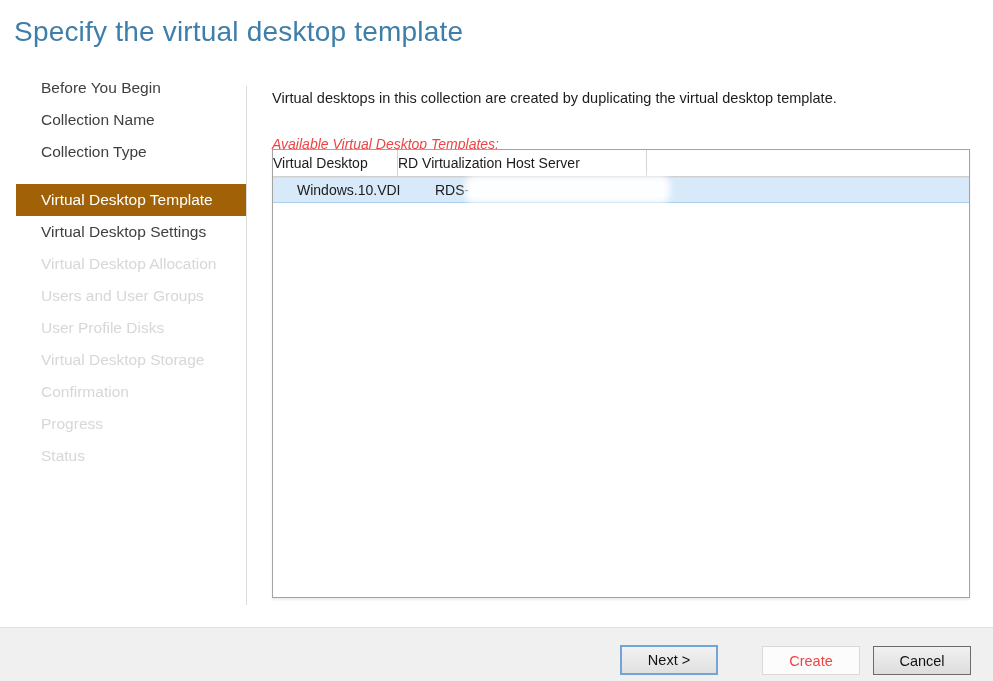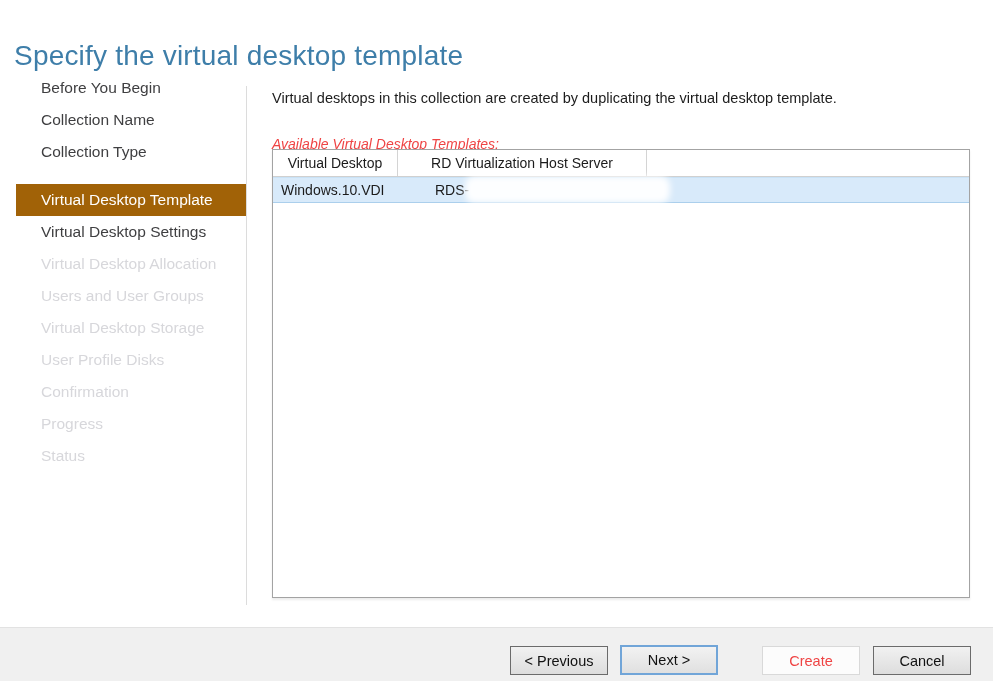--- a/index.html
+++ b/index.html
@@ -15,21 +15,20 @@
 
   
   .wizard-title {
     position: absolute;
     left: 14px;
     top: 16px;
     font-size: 28px;
     font-weight: 300;
     color: #3e7ea9;
     letter-spacing: 0.2px;
-    margin-top: 24px;
   }
 
   
   .sidebar {
     position: absolute;
     left: 16px;
     top: 72px;
     width: 231px;
     list-style: none;
     margin: 0;
@@ -92,41 +91,41 @@
   .vdt-header {
     display: flex;
     height: 27px;
     border-bottom: 1px solid #d0d0d0;
     background: #ffffff;
   }
   .vdt-th {
     font-size: 14px;
     color: #1b1b1b;
     line-height: 26px;
-    text-align: center;
+    text-align: left;
     border-right: 1px solid #d4d4d4;
   }
   .col-1 { width: 125px; }
   .col-2 { width: 249px; }
   .col-3 { flex: 1; border-right: none; }
   .vdt-row {
     position: relative;
     display: flex;
     height: 26px;
     background: #d8eafa;
     border-top: 1px solid #c9e2f6;
     border-bottom: 1px solid #abcfec;
   }
   .vdt-td {
     font-size: 14px;
     color: #1b1b1b;
     line-height: 24px;
     white-space: nowrap;
   }
-  .vdt-td.cell-1 { width: 125px; padding-left: 8px; }
+  .vdt-td.cell-1 { width: 125px; padding-left: 24px; }
   .vdt-td.cell-2 { padding-left: 37px; }
   .redaction {
     position: absolute;
     left: 192px;
     top: -2px;
     width: 205px;
     height: 27px;
     background: rgba(255,255,255,0.95);
     border-radius: 9px;
     filter: blur(3px);
@@ -180,22 +179,22 @@
   <div class="wizard-title">Specify the virtual desktop template</div>
 
   <ul class="sidebar">
     <li class="step">Before You Begin</li>
     <li class="step">Collection Name</li>
     <li class="step">Collection Type</li>
     <li class="step selected">Virtual Desktop Template</li>
     <li class="step">Virtual Desktop Settings</li>
     <li class="step disabled">Virtual Desktop Allocation</li>
     <li class="step disabled">Users and User Groups</li>
+    <li class="step disabled">User Profile Disks</li>
     <li class="step disabled">Virtual Desktop Storage</li>
-    <li class="step disabled">User Profile Disks</li>
     <li class="step disabled">Confirmation</li>
     <li class="step disabled">Progress</li>
     <li class="step disabled">Status</li>
   </ul>
 
   <div class="v-divider"></div>
 
   <div class="content-desc">Virtual desktops in this collection are created by duplicating the virtual desktop template.</div>
 
   <div class="table-label">Available Virtual Desktop Templates:</div>
@@ -208,18 +207,17 @@
     </div>
     <div class="vdt-row">
       <div class="vdt-td cell-1">Windows.10.VDI</div>
       <div class="vdt-td cell-2">RDS-</div>
       <div class="redaction"></div>
     </div>
   </div>
 
   <div class="footer-band"></div>
 
-  <button class="btn btn-previous">&lt; Previous</button>
   <button class="btn btn-next">Next &gt;</button>
   <button class="btn btn-create" disabled="">Create</button>
   <button class="btn btn-cancel">Cancel</button>
 
 </div>
 
 </body></html>

